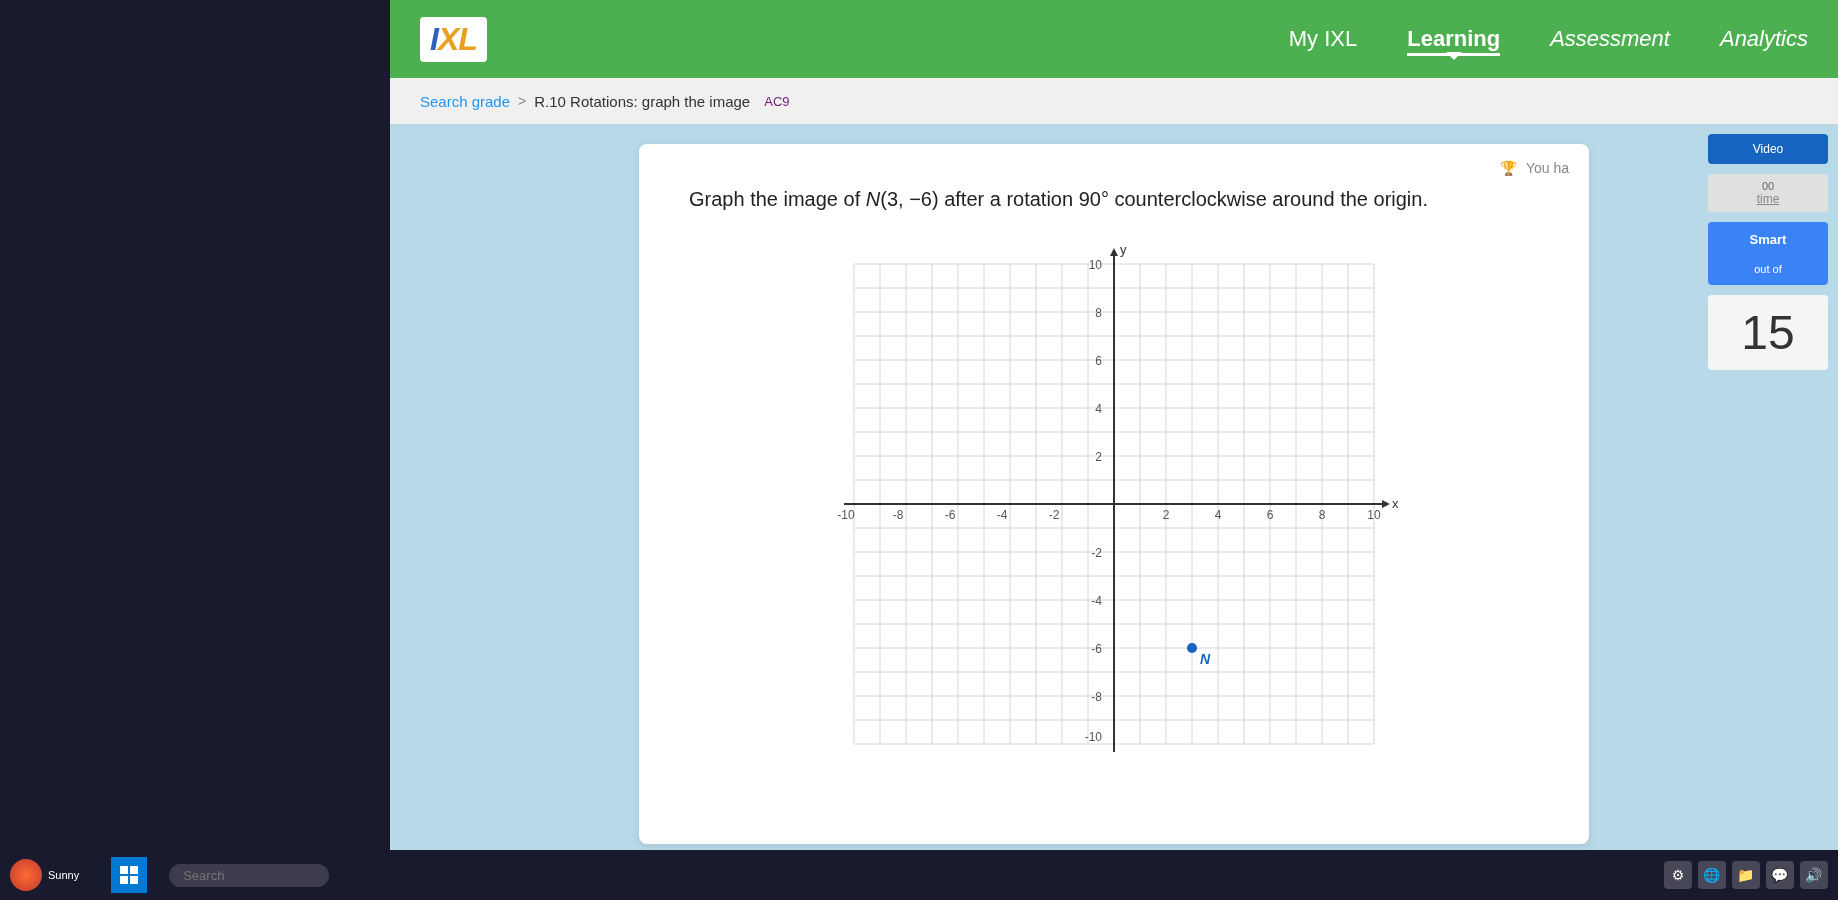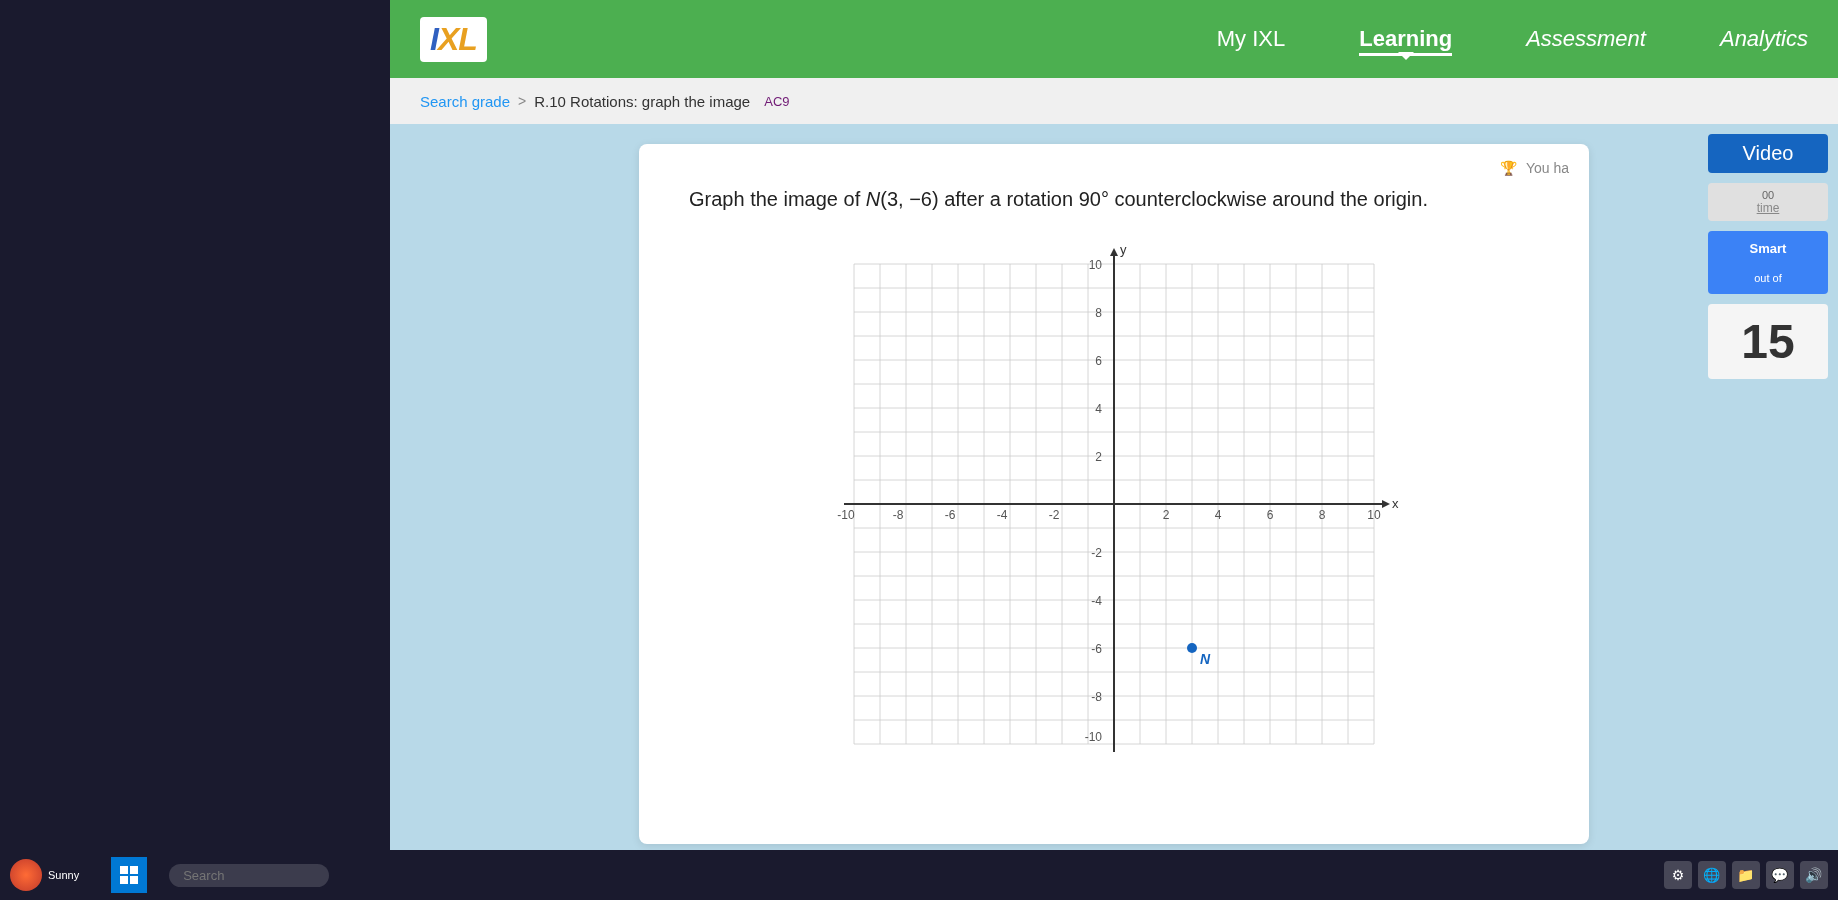--- a/index.html
+++ b/index.html
@@ -59,21 +59,21 @@
       font-style: italic;
       letter-spacing: -1px;
     }
 
     .logo-text span {
       color: #3060c0;
     }
 
     .nav-links {
       display: flex;
-      gap: 74px;
+      gap: 50px;
       margin-left: auto;
       align-items: center;
     }
 
     .nav-link {
       color: white;
       font-size: 22px;
       cursor: pointer;
       text-decoration: none;
       font-weight: 400;
@@ -416,36 +416,36 @@
           <circle cx="388" cy="404" r="5" fill="#1565c0"></circle>
           <text x="396" y="420" font-size="14" fill="#1565c0" font-family="Arial" font-weight="bold" font-style="italic">N</text>
 
         </svg>
       </div>
 
     </div>
 
     <div style="position: absolute; right: 10px; top: 10px; display: flex; flex-direction: column; gap: 10px; width: 120px;">
 
-      <div style="background: #1565c0; color: white; padding: 8px 14px; font-size: 20px; border-radius: 4px; text-align: center; cursor: pointer;">
+      <div style="background: #1565c0; color: white; padding: 8px 14px; font-size: 12px; border-radius: 4px; text-align: center; cursor: pointer;">
         <span>Video</span>
       </div>
 
       <div style="background: #e0e0e0; padding: 6px; border-radius: 4px; text-align: center;">
         <div style="font-size: 11px; color: #666;">00</div>
         <div style="font-size: 12px; color: #888; text-decoration: underline;">time</div>
       </div>
 
       <div style="background: #3b82f6; color: white; padding: 10px; border-radius: 4px; text-align: center;">
         <div style="font-size: 13px; font-weight: bold;">Smart</div>
         <div style="font-size: 11px; margin-top: 16px;">out of</div>
       </div>
 
       <div style="background: #f5f5f5; padding: 10px; border-radius: 4px; text-align: center;">
-        <span style="font-size: 48px; font-weight: bold; color: #333;">15</span>
+        <span style="font-size: 48px; font-weight: normal; color: #333;">15</span>
       </div>
 
     </div>
 
   </div>
 
 </div>
 
 <div class="taskbar">
   <div class="taskbar-profile">

